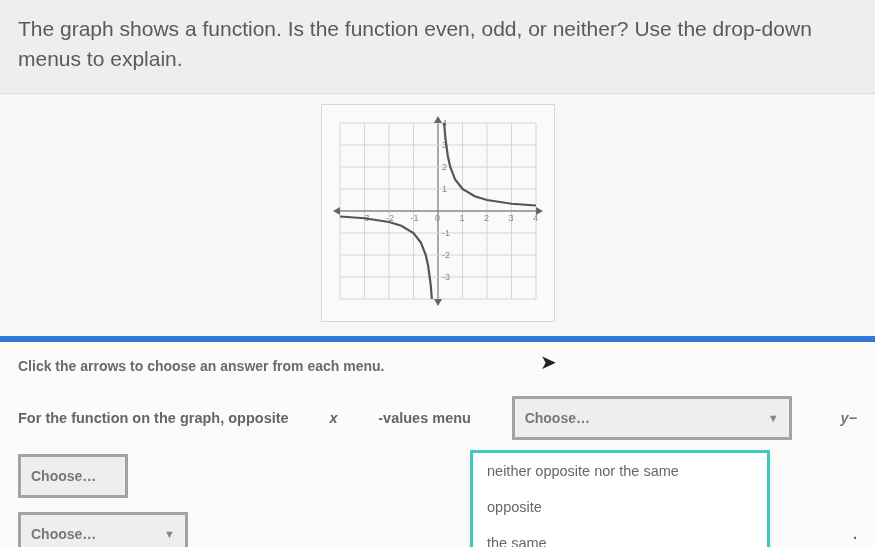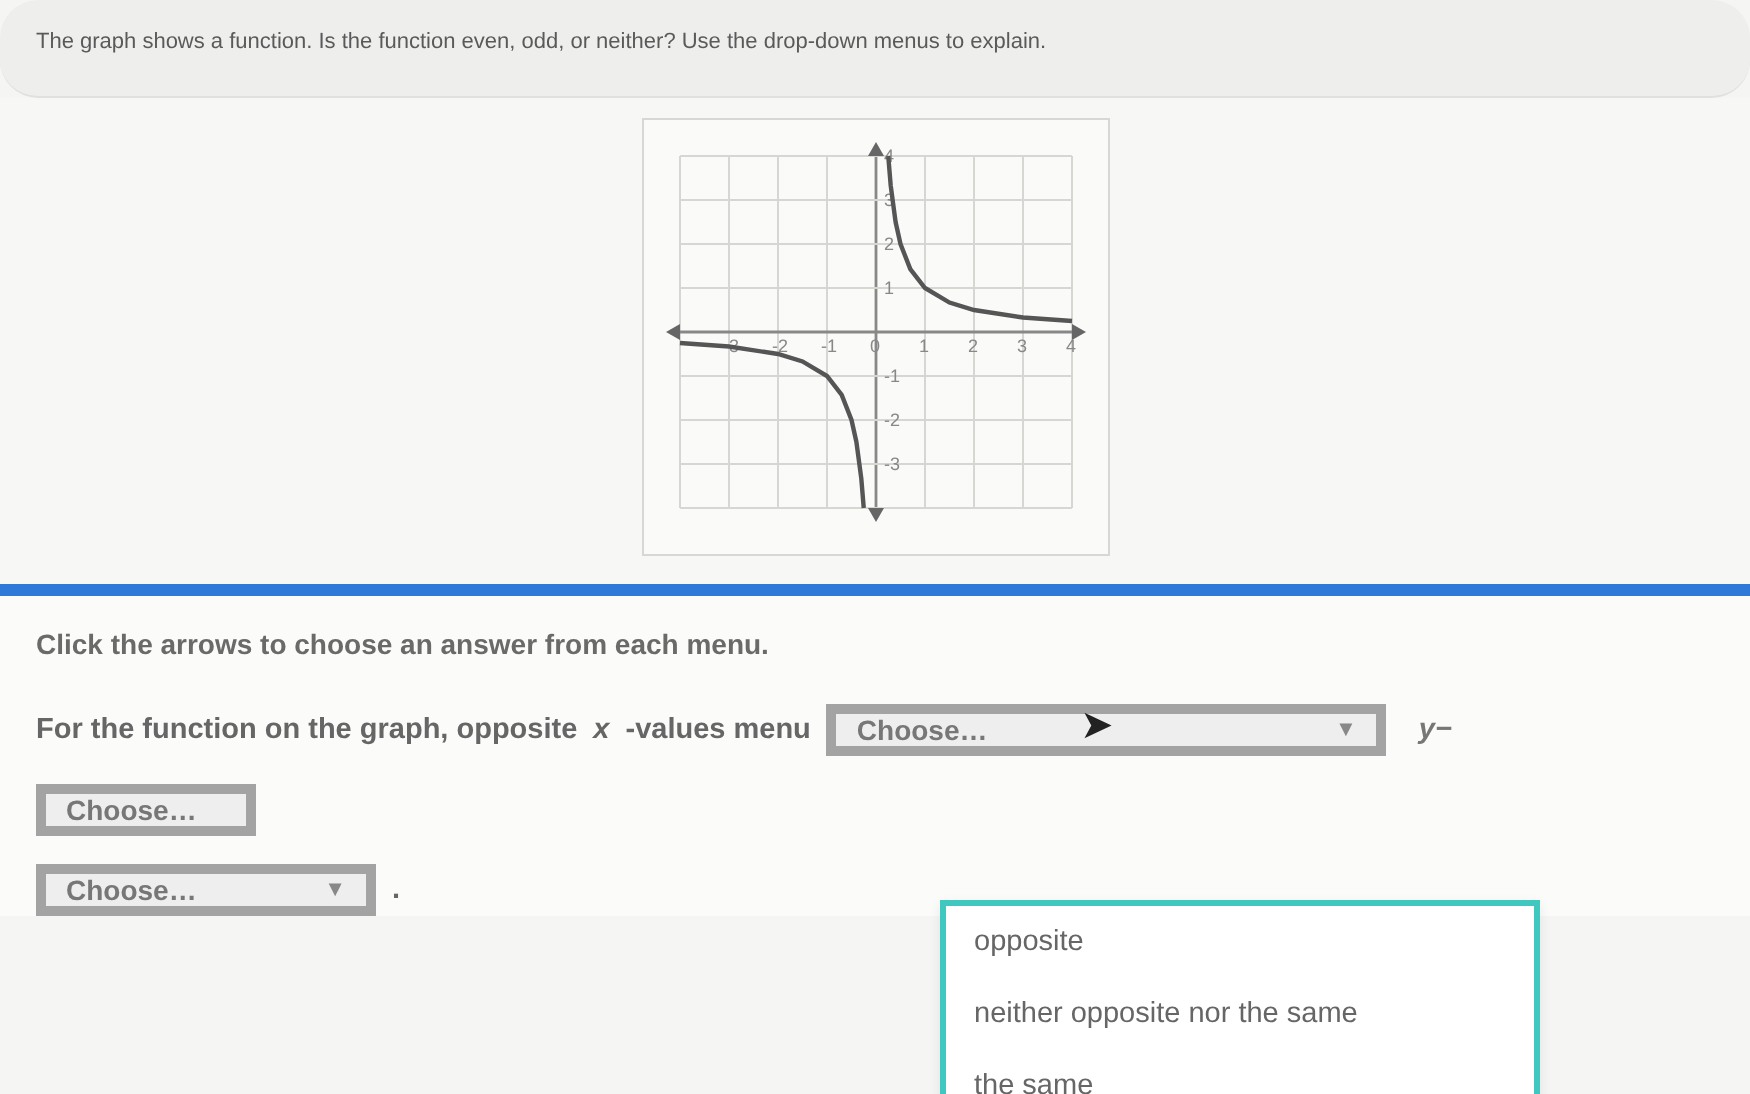--- a/index.html
+++ b/index.html
@@ -1,24 +1,24 @@
 <!DOCTYPE html>
 <html><head>
 <meta charset="utf-8">
 <style>
 * { box-sizing: border-box; margin: 0; padding: 0; }
 body { font-family: Arial, Helvetica, sans-serif; background: #f5f5f4; width: 875px; height: 547px; overflow: hidden; color: #5a5a5a; }
-.prompt { padding: 14px 18px 18px 18px; background: #eeeeed; border-bottom: 1px solid #e0e0df; font-size: 11px; line-height: 1.45; border-radius: 19px; }
+.prompt { padding: 14px 18px 18px 18px; background: #eeeeed; border-bottom: 1px solid #e0e0df; font-size: 21px; line-height: 1.45; }
 .graph-wrap { background: #f7f7f6; display:flex; justify-content:center; align-items:center; padding:10px 0 14px 0; }
 .graph-card { background:#fafaf9; border:1px solid #d7d7d5; padding:6px; }
 .divider { height:6px; background:#2f7ad9; }
 .work { background:#fbfbfa; padding:16px 18px 0 18px;font-weight:bold; }
 .instr { font-size:14px; margin-bottom:22px; color:#6a6a69; }
-.line { font-size:14.5px; color:#666; margin-bottom:14px; display:flex; align-items:center; flex-wrap:wrap; gap:8px; }
-.select { display:inline-flex; align-items:center; justify-content:space-between; background:#eeeeee; border:5px solid #a3a3a3; height:26px; padding:0 10px; min-width:110px; cursor:pointer; color:#777; font-size:14px; }
+.line { font-size:14.5px; color:#666; margin-bottom:14px; display:flex; align-items:center; flex-wrap:wrap; gap:8px;justify-content:space-between; }
+.select { display:inline-flex; align-items:center; justify-content:space-between; background:#eeeeee; border:3px solid #a3a3a3; height:44px; padding:0 10px; min-width:110px; cursor:pointer; color:#777; font-size:14px; }
 .select.wide { min-width:280px; }
 .select .chev { font-size:11px; color:#888; margin-left:14px; }
 .yeq { margin-left:8px; font-style:italic; color:#777; }
 .menu { position:absolute; left:470px; top:450px; width:300px; background:#fff; border:3px solid #3fc7c0; box-shadow:0 2px 6px rgba(0,0,0,.08); }
 .menu .opt { padding:10px 14px; font-size:14.5px; color:#666; cursor:pointer; }
 .cursor { position:absolute; left:540px; top:350px; font-size:20px; color:#222; }
 
 
 .grid line { stroke:#d6d6d3; stroke-width:1; }
 .grid line.axis { stroke:#888; stroke-width:1.4; }
@@ -104,18 +104,18 @@
   <div class="line">
     <span class="select" style="min-width:170px">
       <span>Choose…</span>
       <span class="chev">▼</span>
     </span>
     <span>.</span>
   </div>
 </div>
 
 <div class="menu">
+  <div class="opt">neither opposite nor the same</div>
   <div class="opt">opposite</div>
-  <div class="opt">neither opposite nor the same</div>
   <div class="opt">the same</div>
 </div>
 
 <div class="cursor">➤</div>
 
 </body></html>

